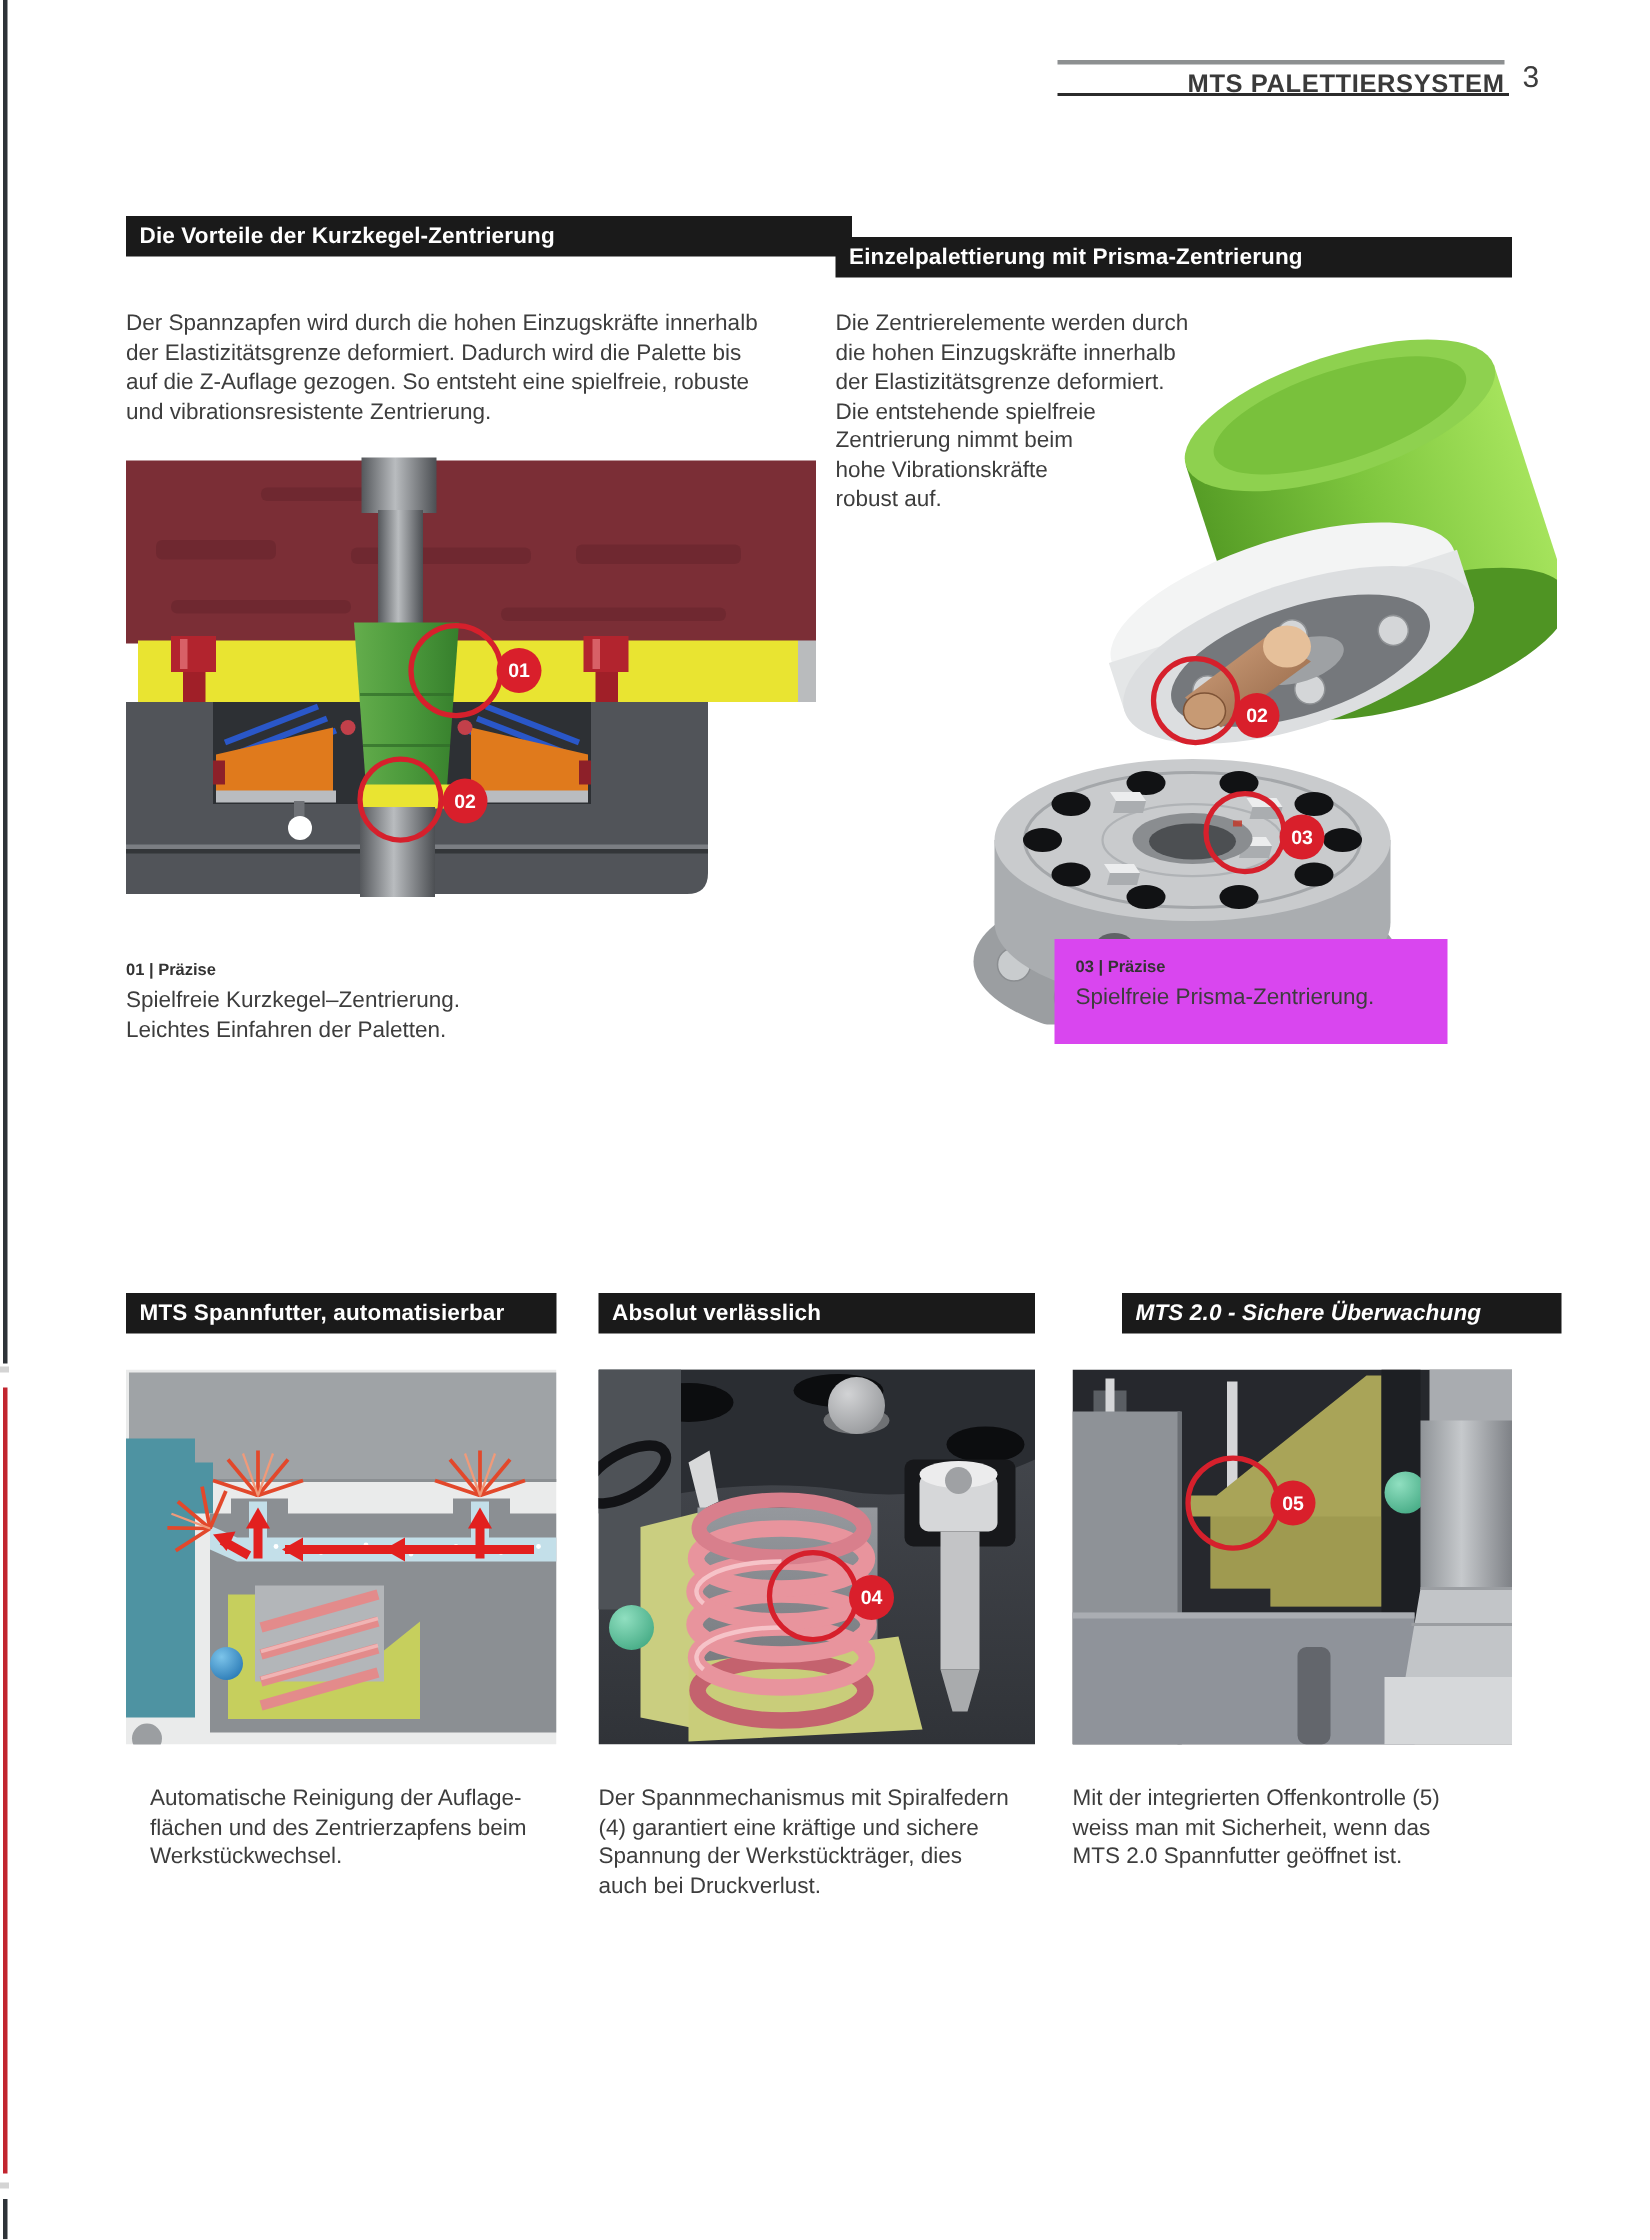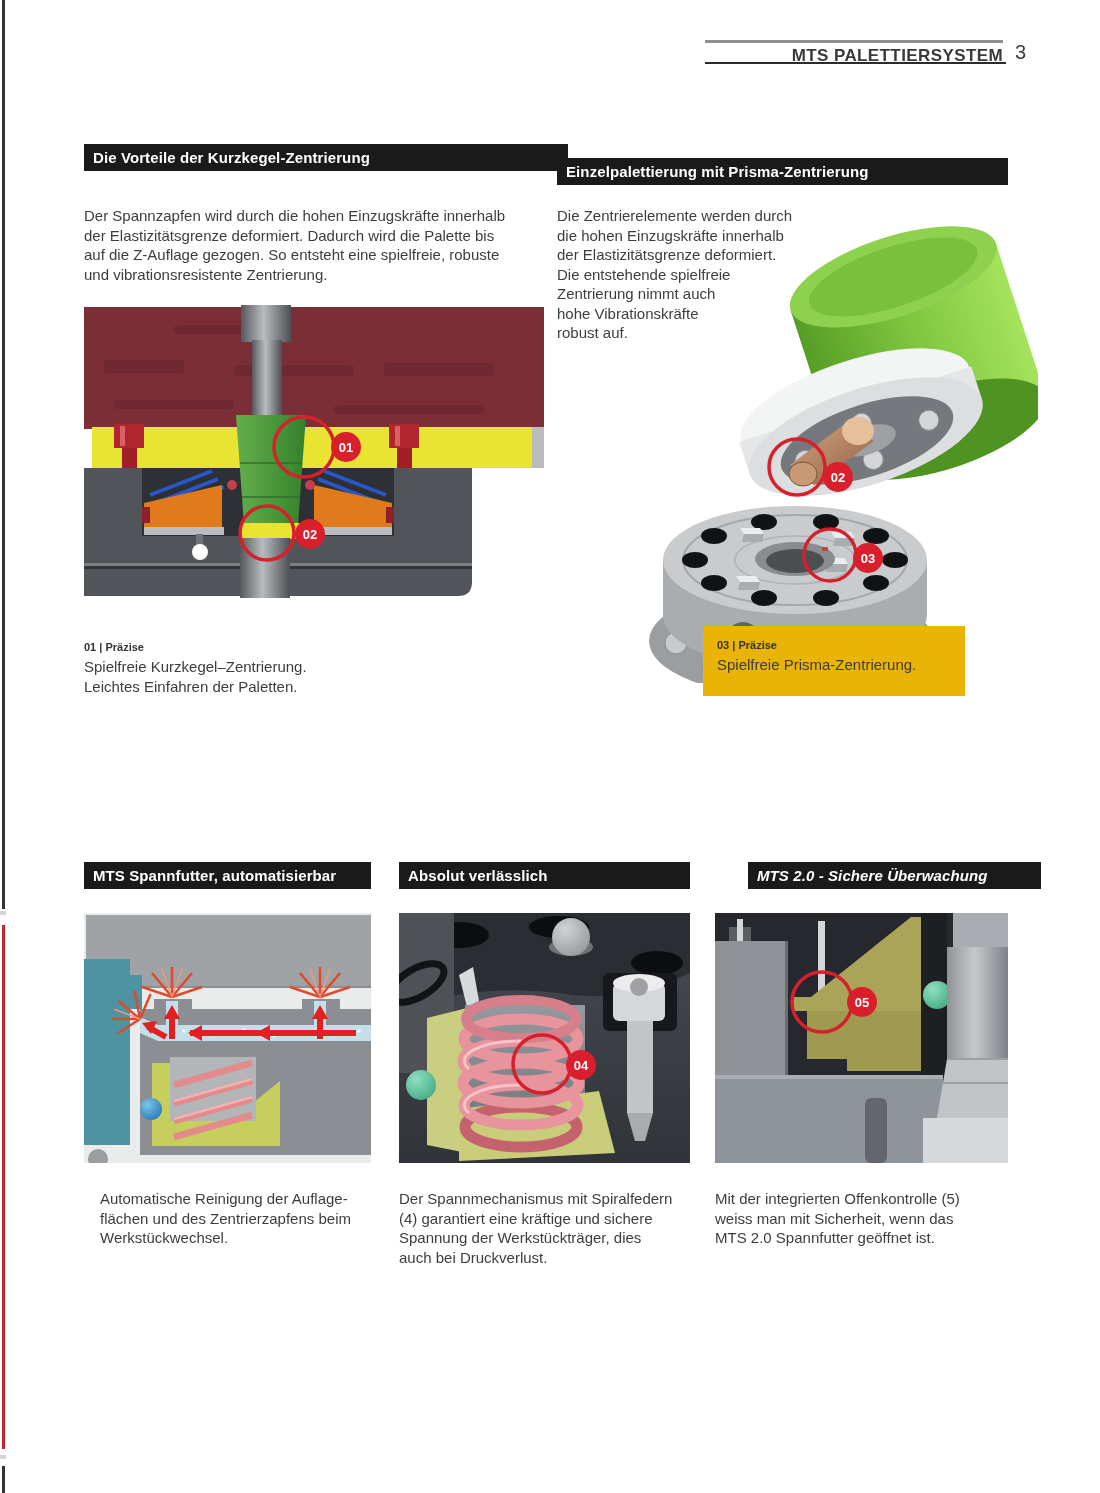--- a/index.html
+++ b/index.html
@@ -7,21 +7,21 @@
         font-family:"Liberation Sans",sans-serif;}
   .abs{position:absolute;}
   .bar{background:#1a1a1a;color:#ffffff;font-weight:bold;font-size:15px;line-height:27px;
        height:27px;padding-left:9px;box-sizing:border-box;letter-spacing:.1px;white-space:nowrap;overflow:hidden;}
   .body-text{font-size:15px;line-height:19.5px;color:#3d3d3d;white-space:pre-line;}
   .cap-label{font-weight:bold;font-size:11px;line-height:19px;color:#333333;}
   .cap-text{font-size:15px;line-height:19.5px;color:#3d3d3d;white-space:pre-line;}
   .h-label{font-size:17px;font-weight:bold;letter-spacing:.4px;color:#3a3a3a;text-align:right;}
   .h-num{font-size:20px;color:#3d3d3d;font-weight:400;}
   .edge{background:#2e3338;}
-  .caption3-box{background:#eab308;box-sizing:border-box;padding:10px 0 0 14px;}
+  .caption3-box{background:#d946ef;box-sizing:border-box;padding:10px 0 0 14px;}
   svg text.badge{font-family:"Liberation Sans",sans-serif;font-size:13px;font-weight:bold;fill:#ffffff;}
 </style>
 </head>
 <body>
 
 <div class="page">
 
   <div class="abs edge" style="left:2px;top:0;width:3px;height:909px;"></div>
   <div class="abs" style="left:0;top:911px;width:6px;height:4px;background:#d4d4d4;"></div>
   <div class="abs" style="left:2px;top:925px;width:3px;height:524px;background:#c2252f;"></div>
@@ -41,21 +41,21 @@
 auf die Z-Auflage gezogen. So entsteht eine spielfreie, robuste
 und vibrationsresistente Zentrierung.</div>
 
   <div class="abs bar" style="left:557px;top:158px;width:451px;">
     <span>Einzelpalettierung mit Prisma-Zentrierung</span>
   </div>
   <div class="abs body-text" style="left:557px;top:206px;width:250px;">Die Zentrierelemente werden durch
 die hohen Einzugskräfte innerhalb
 der Elastizitätsgrenze deformiert.
 Die entstehende spielfreie
-Zentrierung nimmt auch
+Zentrierung nimmt beim
 hohe Vibrationskräfte
 robust auf.</div>
 
   <svg class="abs" style="left:84px;top:305px;" width="460" height="295" viewBox="0 0 460 295">
     <defs>
       <linearGradient id="shaftG" x1="0" y1="0" x2="1" y2="0">
         <stop offset="0" stop-color="#55585c"></stop>
           <stop offset="0.45" stop-color="#b9bcbf"></stop>
           <stop offset="1" stop-color="#4c4f53"></stop>
       </linearGradient>

